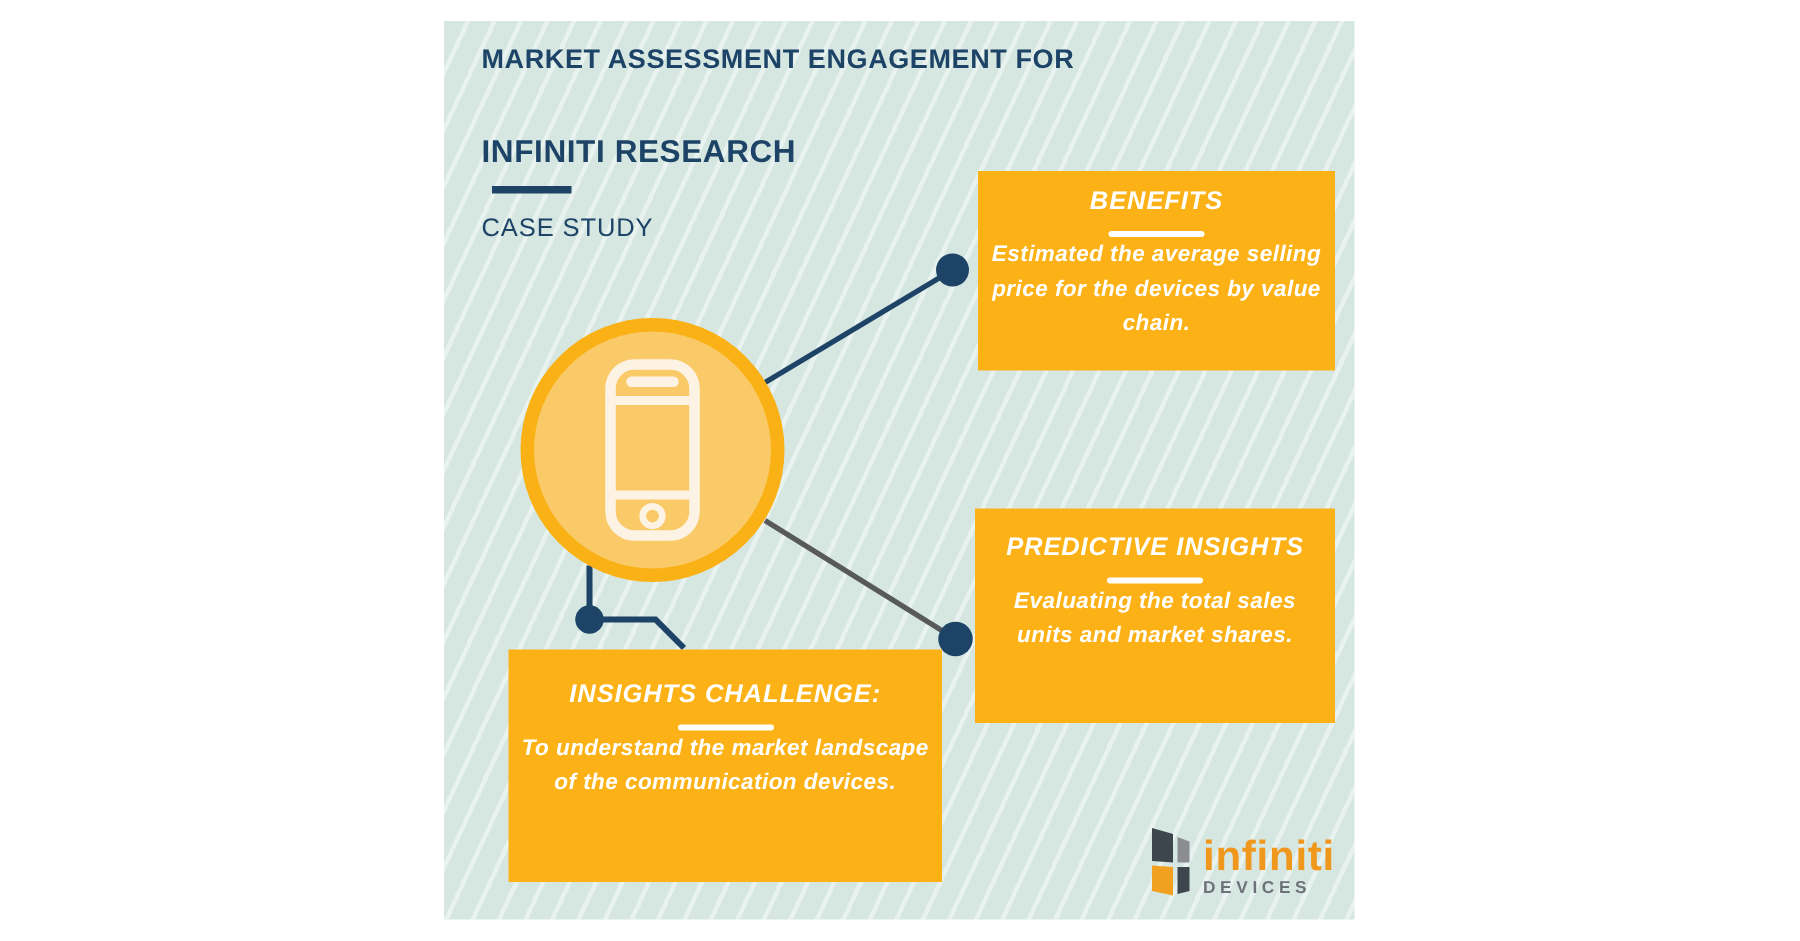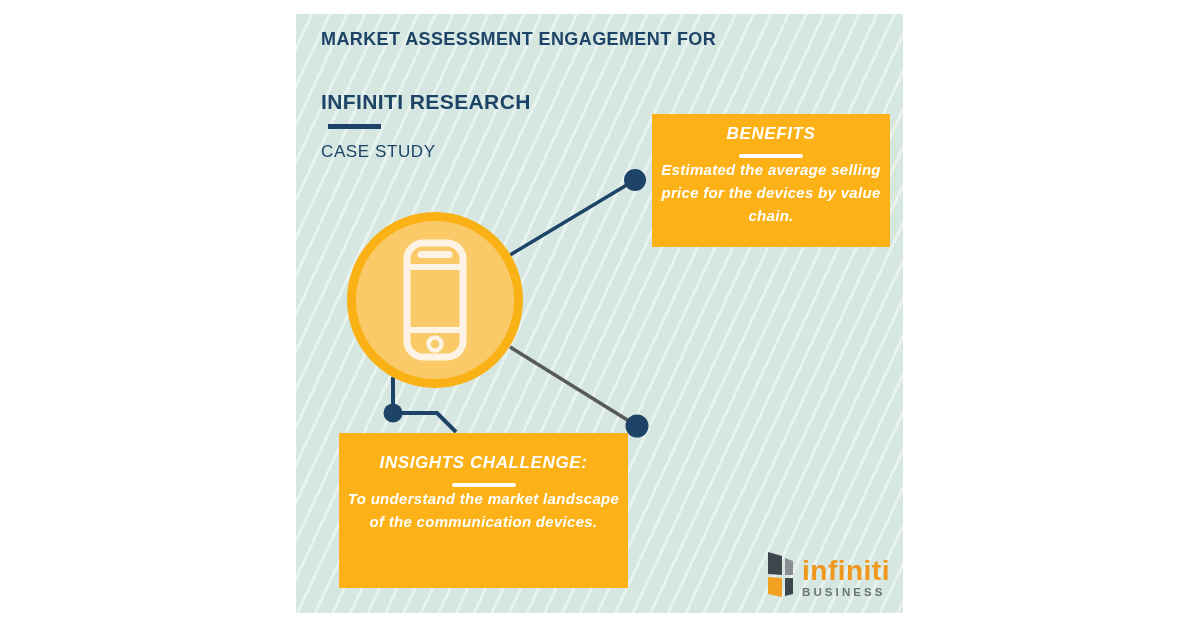--- a/index.html
+++ b/index.html
@@ -91,33 +91,38 @@
       <circle cx="32" cy="105" r="6.5" fill="none" stroke="#fdf3e4" stroke-width="4.5"></circle>
     </svg>
   </div>
 
   <div class="callout callout-benefits">
     <div class="heading">BENEFITS</div>
     <div class="rule"></div>
     <div class="body">Estimated the average selling price for the devices by value chain.</div>
   </div>
 
+  <div class="callout callout-predictive">
+    <div class="heading">PREDICTIVE INSIGHTS</div>
+    <div class="rule"></div>
+    <div class="body">Evaluating the total sales units and market shares.</div>
+  </div>
 
   <div class="callout callout-challenge">
     <div class="heading">INSIGHTS CHALLENGE:</div>
     <div class="rule"></div>
     <div class="body">To understand the market landscape of the communication devices.</div>
   </div>
 
   <div class="logo">
     <svg width="26" height="47" viewBox="0 0 26 47">
       <polygon points="0,1 14,5 14,24 0,23" fill="#3d454d"></polygon>
       <polygon points="17,7 25,10 25,24 17,24" fill="#8b8e90"></polygon>
       <polygon points="0,26 14,27 14,46 0,43" fill="#f2a01f"></polygon>
       <polygon points="17,27 25,27 25,43 17,45" fill="#3d454d"></polygon>
     </svg>
     <div class="text-col">
       <div class="brand">infiniti</div>
-      <div class="tagline">BUSINESS</div>
+      <div class="tagline">DEVICES</div>
     </div>
   </div>
 
 </div>
 
 </body></html>

